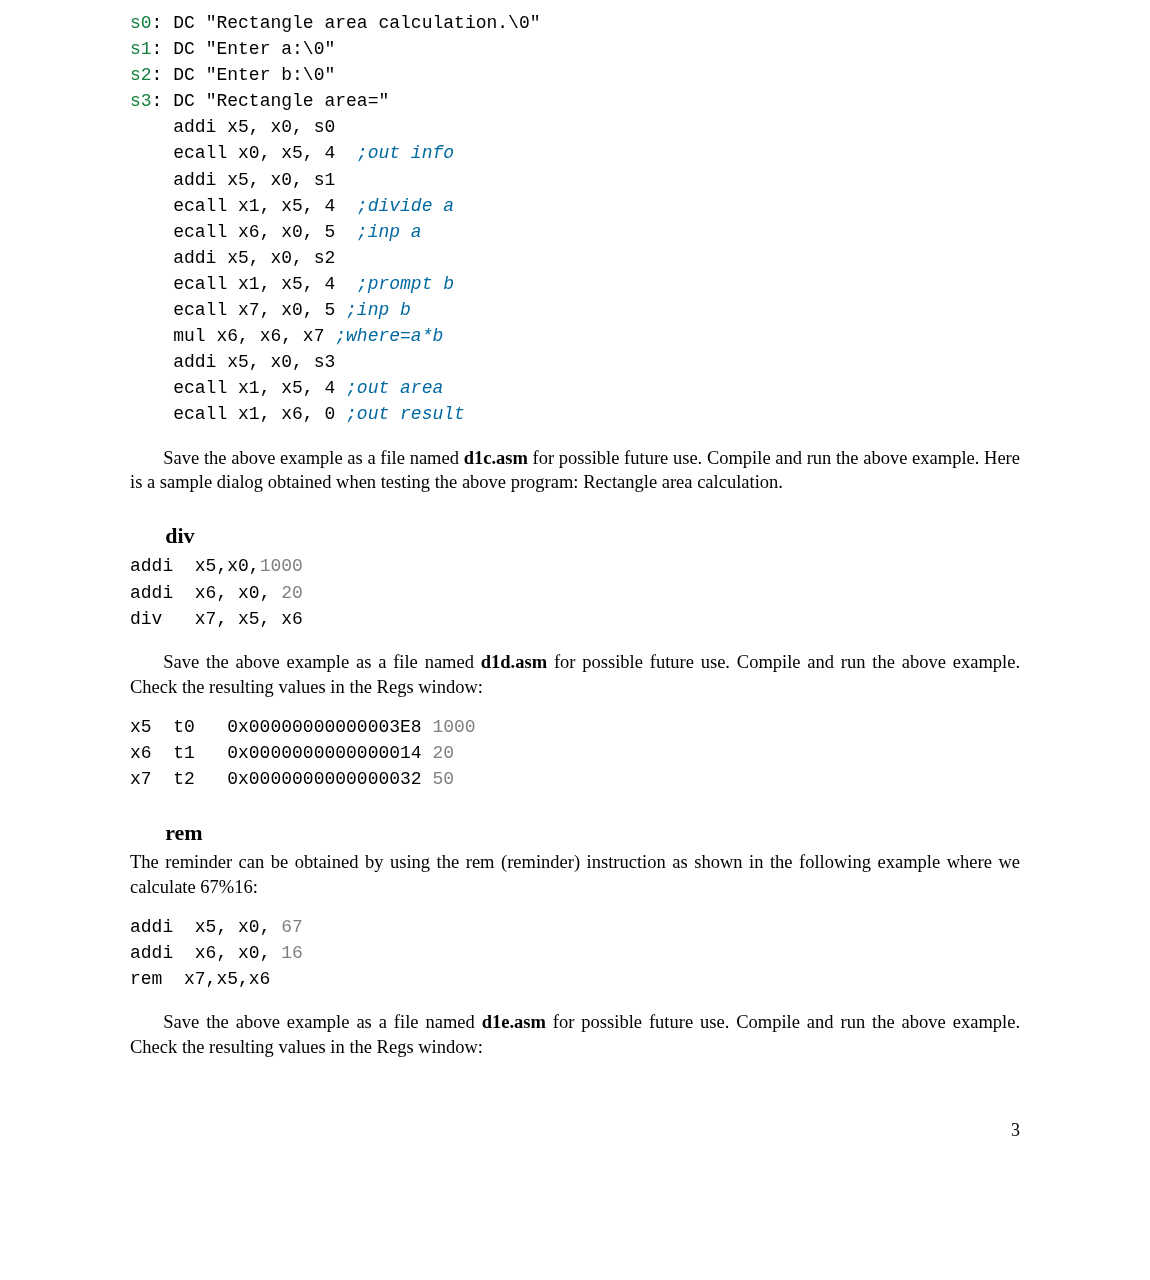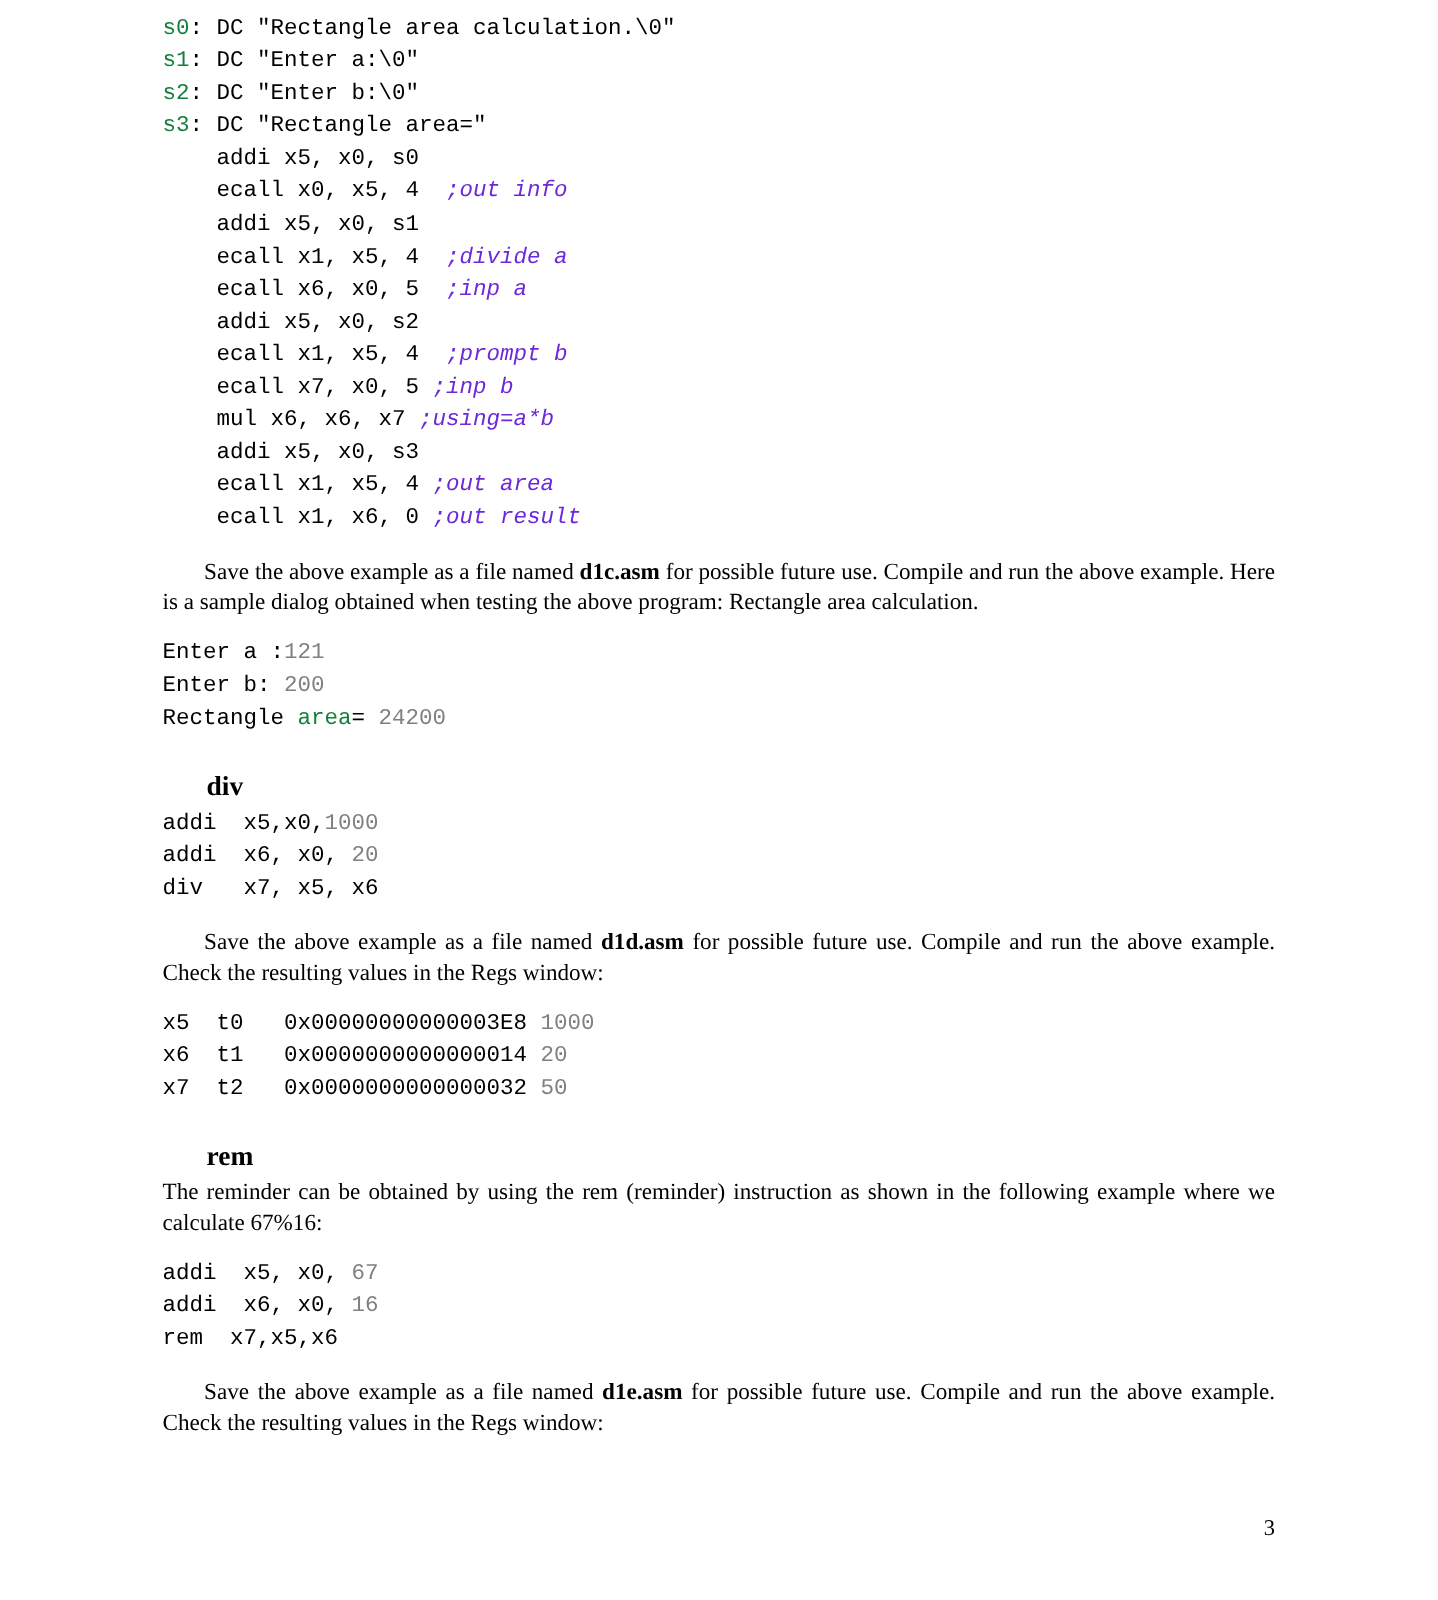--- a/index.html
+++ b/index.html
@@ -30,21 +30,21 @@
   }
   .p.indent { text-indent: 1.8em; }
   .h2 {
     font-weight: bold;
     font-size: 22px;
     margin: 28px 0 4px 1.6em;
   }
   .bold { font-weight: bold; }
   .lbl { color: #15803d; } 
   .kw  { color: #000000; } 
-  .cmt { color: #6d28d9; font-style: italic; } 
+  .cmt { color: #0369a1; font-style: italic; } 
   .val { color: #808080; } 
   .pagenum {
     text-align: right;
     font-size: 18px;
     margin-top: 60px;
   }
 </style>
 </head>
 <body>
 
@@ -55,30 +55,27 @@
 <span class="lbl">s2</span>: <span class="kw">DC</span> <span>"Enter b:\0"</span>
 <span class="lbl">s3</span>: <span class="kw">DC</span> <span>"Rectangle area="</span>
     <span class="kw">addi</span><span> x5, x0, s0</span>
     <span class="kw">ecall</span><span> x0, x5, 4  </span><span class="cmt">;out info</span>
     <span class="kw">addi</span><span> x5, x0, s1</span>
     <span class="kw">ecall</span><span> x1, x5, 4  </span><span class="cmt">;divide a</span>
     <span class="kw">ecall</span><span> x6, x0, 5  </span><span class="cmt">;inp a</span>
     <span class="kw">addi</span><span> x5, x0, s2</span>
     <span class="kw">ecall</span><span> x1, x5, 4  </span><span class="cmt">;prompt b</span>
     <span class="kw">ecall</span><span> x7, x0, 5 </span><span class="cmt">;inp b</span>
-    <span class="kw">mul</span><span> x6, x6, x7 </span><span class="cmt">;using=a*b</span>
+    <span class="kw">mul</span><span> x6, x6, x7 </span><span class="cmt">;where=a*b</span>
     <span class="kw">addi</span><span> x5, x0, s3</span>
     <span class="kw">ecall</span><span> x1, x5, 4 </span><span class="cmt">;out area</span>
     <span class="kw">ecall</span><span> x1, x6, 0 </span><span class="cmt">;out result</span></div>
 
 <p class="p indent"><span>Save the above example as a file named </span><span class="bold">d1c.asm</span><span> for possible future use. Compile and run the above example. Here is a sample dialog obtained when testing the above program: Rectangle area calculation.</span></p>
 
-<div class="codeblock"><span>Enter a :</span><span class="val">121</span>
-<span>Enter b: </span><span class="val">200</span>
-<span>Rectangle </span><span class="lbl">area</span><span>= </span><span class="val">24200</span></div>
 
 <div class="h2">div</div>
 
 <div class="codeblock"><span class="kw">addi</span><span>  x5,x0,</span><span class="val">1000</span>
 <span class="kw">addi</span><span>  x6, x0, </span><span class="val">20</span>
 <span class="kw">div</span><span>   x7, x5, x6</span></div>
 
 <p class="p indent"><span>Save the above example as a file named </span><span class="bold">d1d.asm</span><span> for possible future use. Compile and run the above example. Check the resulting values in the Regs window:</span></p>
 
 <div class="codeblock"><span>x5  t0   </span><span>0x00000000000003E8 </span><span class="val">1000</span>

